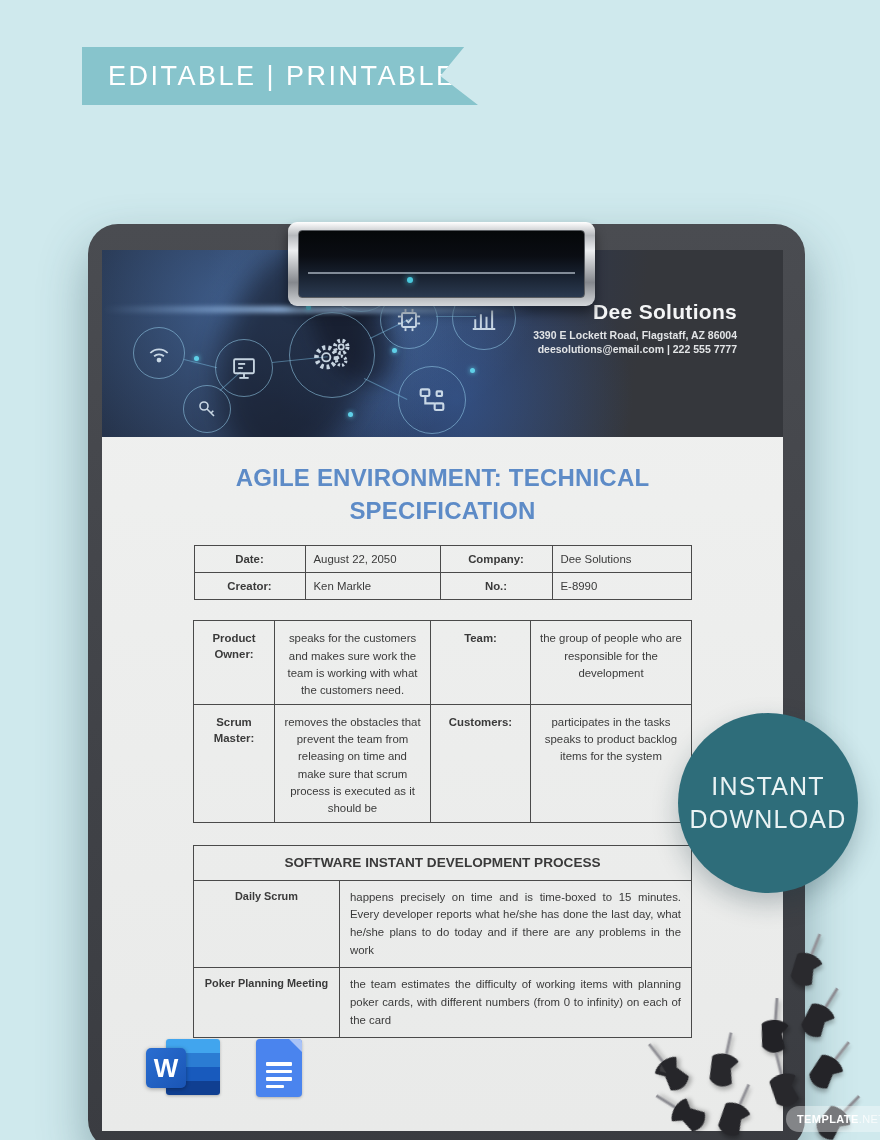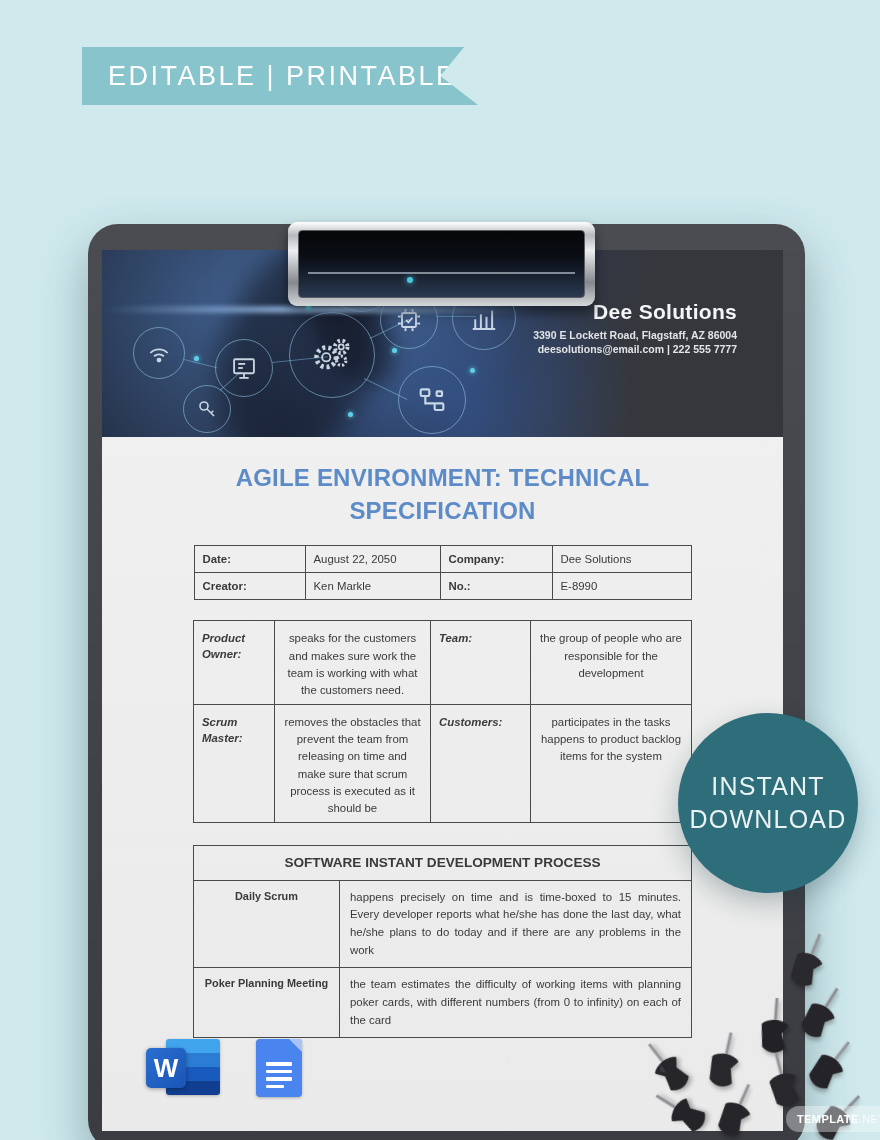--- a/index.html
+++ b/index.html
@@ -61,25 +61,25 @@
   .company-contact{margin-top:2px;}
 
   
   .doc-title{margin:24px auto 0;width:500px;text-align:center;color:#5d8bc7;
              font-size:24px;font-weight:700;line-height:1.38;letter-spacing:.2px;}
   table{border-collapse:collapse;table-layout:fixed;color:#3a3a3a;}
   td{border:1.5px solid #4a4a4a;font-size:11.4px;vertical-align:middle;
      padding:4px 8px;box-sizing:border-box;}
   .t-info{width:497px;margin:18px auto 0;}
   .t-info td{height:27px;}
-  .lab{font-weight:700;text-align:left;}
+  .lab{font-weight:700;text-align:center;}
   .val{text-align:left;}
   .t-roles{width:498px;margin:20px auto 0;}
   .t-roles .thead td,.t-proc .thead td{font-size:13.6px;font-weight:700;text-align:center;height:35px;}
-  .t-roles .lab{vertical-align:top;padding-top:10px;line-height:1.4;font-style:italic;}
+  .t-roles .lab{vertical-align:top;padding-top:10px;line-height:1.4;}
   .t-roles .desc{text-align:center;vertical-align:top;padding-top:9px;line-height:1.52;}
   .r-row1 td{height:76px;}
   .r-row2 td{height:108px;margin-top:9px;}
   .t-proc{width:498px;margin:22px auto 0;}
   .t-proc .plab{font-weight:700;text-align:center;vertical-align:top;padding-top:9px;font-size:10.9px;}
   .t-proc .pdesc{text-align:justify;vertical-align:top;padding:8px 10px;line-height:1.55;margin-top:24px;}
   .p-row1 td{height:77px;}
   .p-row2 td{height:58px;}
 
   
@@ -271,21 +271,21 @@
         <tr class="r-row1">
           <td class="lab">Product Owner:</td>
           <td class="desc">speaks for the customers and makes sure work the team is working with what the customers need.</td>
           <td class="lab">Team:</td>
           <td class="desc">the group of people who are responsible for the development</td>
         </tr>
         <tr class="r-row2">
           <td class="lab">Scrum Master:</td>
           <td class="desc">removes the obstacles that prevent the team from releasing on time and make sure that scrum process is executed as it should be</td>
           <td class="lab">Customers:</td>
-          <td class="desc">participates in the tasks happens to product backlog items for the system</td>
+          <td class="desc">participates in the tasks speaks to product backlog items for the system</td>
         </tr>
       </tbody>
         </table>
 
       <table class="t-proc">
         <colgroup>
             <col style="width:146px">
             <col style="width:352px">
           </colgroup>
         <tbody>

